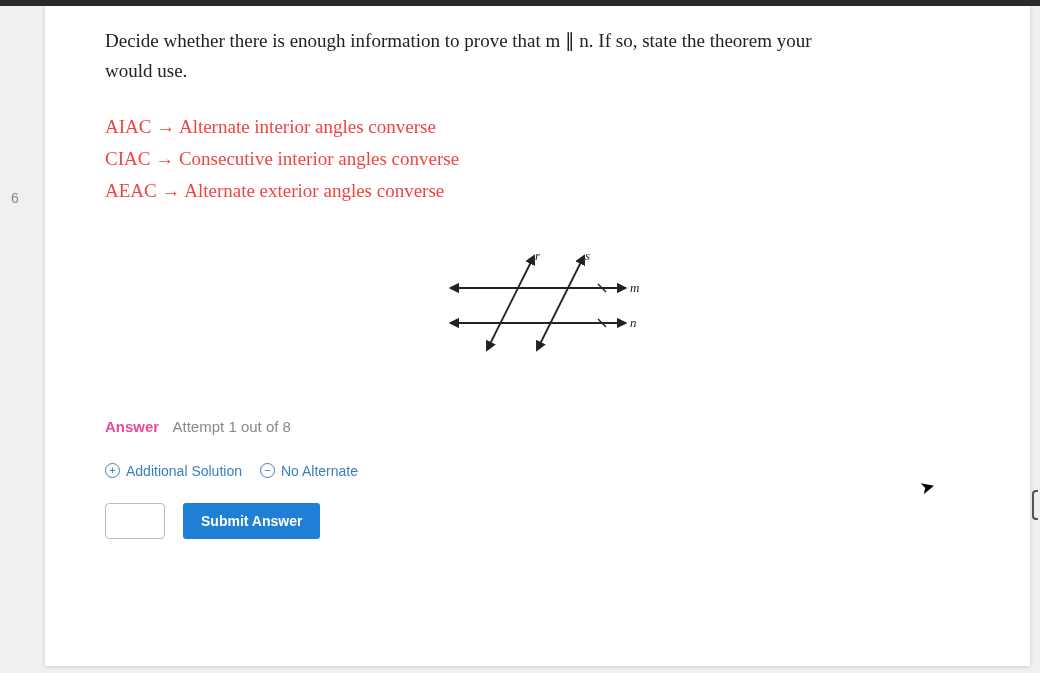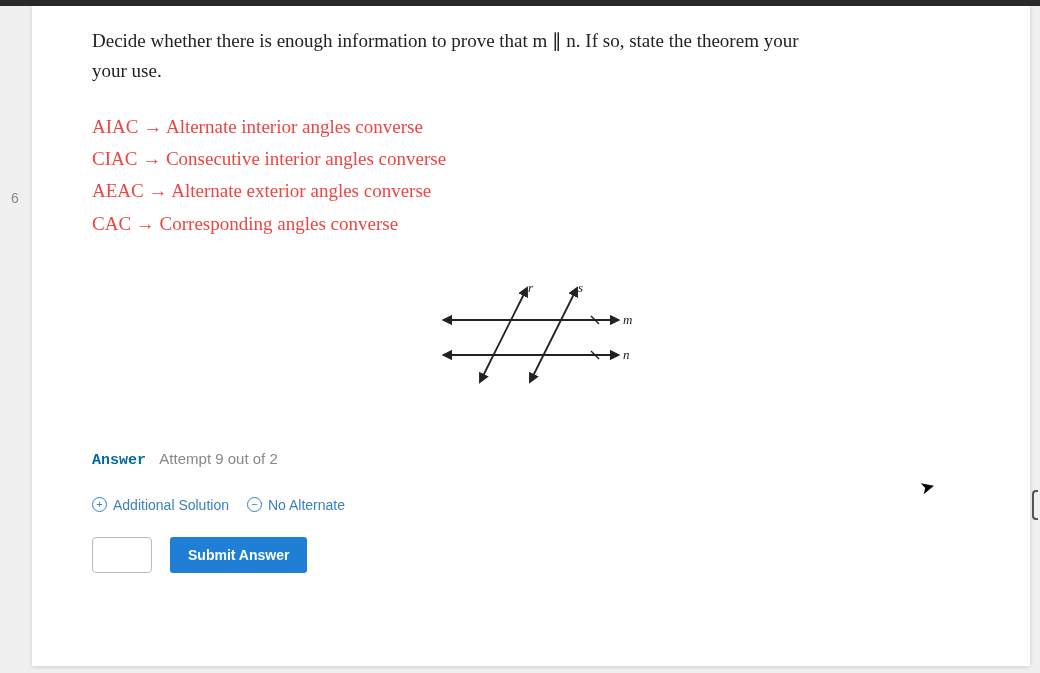--- a/index.html
+++ b/index.html
@@ -11,21 +11,21 @@
     position: relative;
     overflow: hidden;
   }
   .top-bar {
     background: #2a2a2a;
     height: 6px;
     width: 100%;
   }
   .page {
     background: #fff;
-    margin: 0 10px 0 32px;
+    margin: 0 10px 0 45px;
     padding: 20px 50px 30px 60px;
     min-height: 660px;
     box-shadow: 0 1px 4px rgba(0,0,0,0.15);
     position: relative;
   }
   .left-badge {
     position: absolute;
     left: 0;
     top: 190px;
     color: #888;
@@ -55,21 +55,21 @@
   .figure-area svg { display: block; }
   .answer-section {
     font-family: Arial, Helvetica, sans-serif;
     margin-top: 20px;
   }
   .answer-header {
     font-size: 15px;
     color: #333;
     margin-bottom: 28px;
   }
-  .answer-header .label { font-weight: bold; margin-right: 10px; color:#0369a1;font-family:Liberation Mono, monospace;}
+  .answer-header .label { font-weight: bold; margin-right: 10px; color:#ec4899;}
   .answer-header .attempt { color: #888; }
   .solution-links {
     display: flex;
     gap: 18px;
     align-items: center;
     margin-bottom: 24px;
     font-size: 14px;
   }
   .solution-link {
     display: inline-flex;
@@ -137,43 +137,38 @@
 </head>
 <body>
 
 <div class="top-bar"></div>
 <div class="left-badge">6</div>
 
 <div class="page">
 
   <div class="question-text">
     <span>Decide whether there is enough information to prove that m ∥ n. If so, state the theorem your</span><br>
-    <span>your use.</span>
+    <span>would use.</span>
   </div>
 
   <div class="theorem-list">
     <div class="theorem-row">
       <span>AIAC</span>
       <span>→</span>
       <span>Alternate interior angles converse</span>
     </div>
     <div class="theorem-row">
       <span>CIAC</span>
       <span>→</span>
       <span>Consecutive interior angles converse</span>
     </div>
     <div class="theorem-row">
       <span>AEAC</span>
       <span>→</span>
       <span>Alternate exterior angles converse</span>
-    </div>
-    <div class="theorem-row">
-      <span>CAC</span>
-      <span>→</span>
-      <span>Corresponding angles converse</span>
     </div>
   </div>
 
   <div class="figure-area">
     <svg width="210" height="110" viewBox="0 0 210 110">
       <defs>
         <marker id="ah" viewBox="0 0 10 10" refX="6" refY="5" markerWidth="6" markerHeight="6" orient="auto-start-reverse">
           <path d="M 0 0 L 10 5 L 0 10 z" fill="#222"></path>
         </marker>
       </defs>
@@ -193,21 +188,21 @@
       <text x="97" y="12" font-family="Georgia" font-size="13" font-style="italic" fill="#222">r</text>
       <text x="147" y="12" font-family="Georgia" font-size="13" font-style="italic" fill="#222">s</text>
       <text x="192" y="44" font-family="Georgia" font-size="13" font-style="italic" fill="#222">m</text>
       <text x="192" y="79" font-family="Georgia" font-size="13" font-style="italic" fill="#222">n</text>
     </svg>
   </div>
 
   <div class="answer-section">
     <div class="answer-header">
       <span class="label">Answer</span>
-      <span class="attempt">Attempt 9 out of 2</span>
+      <span class="attempt">Attempt 1 out of 8</span>
     </div>
 
     <div class="solution-links">
       <span class="solution-link">
         <span class="circle-icon">+</span>
         <span>Additional Solution</span>
       </span>
       <span class="solution-link">
         <span class="circle-icon">−</span>
         <span>No Alternate</span>

